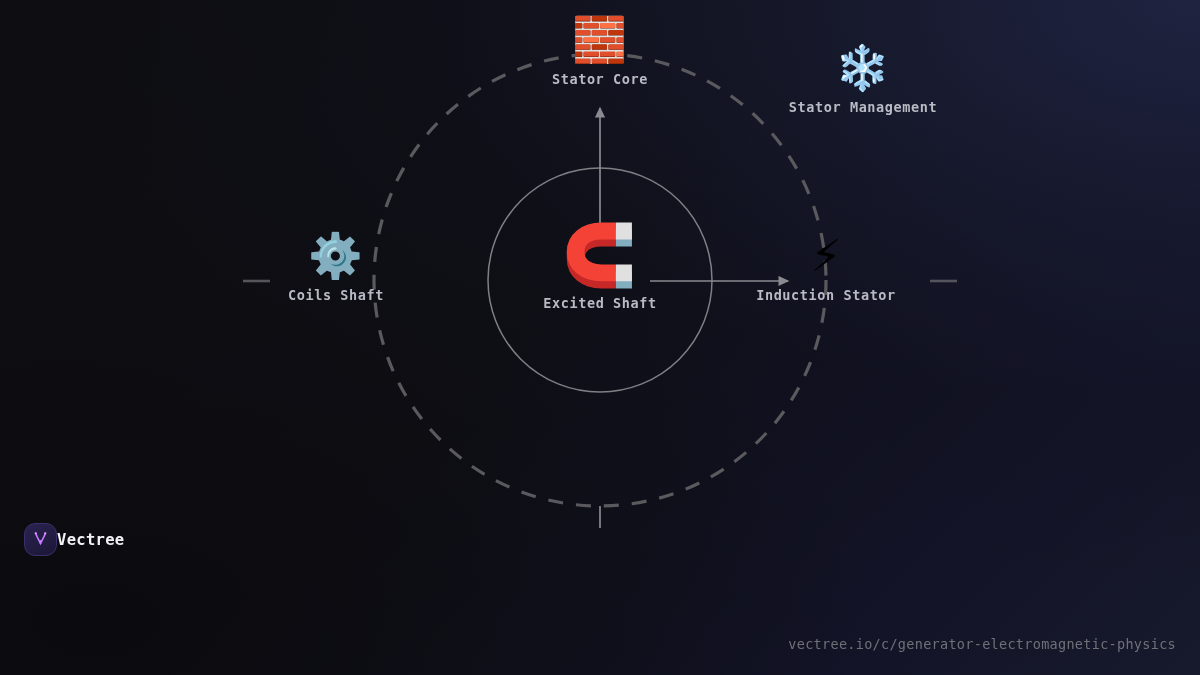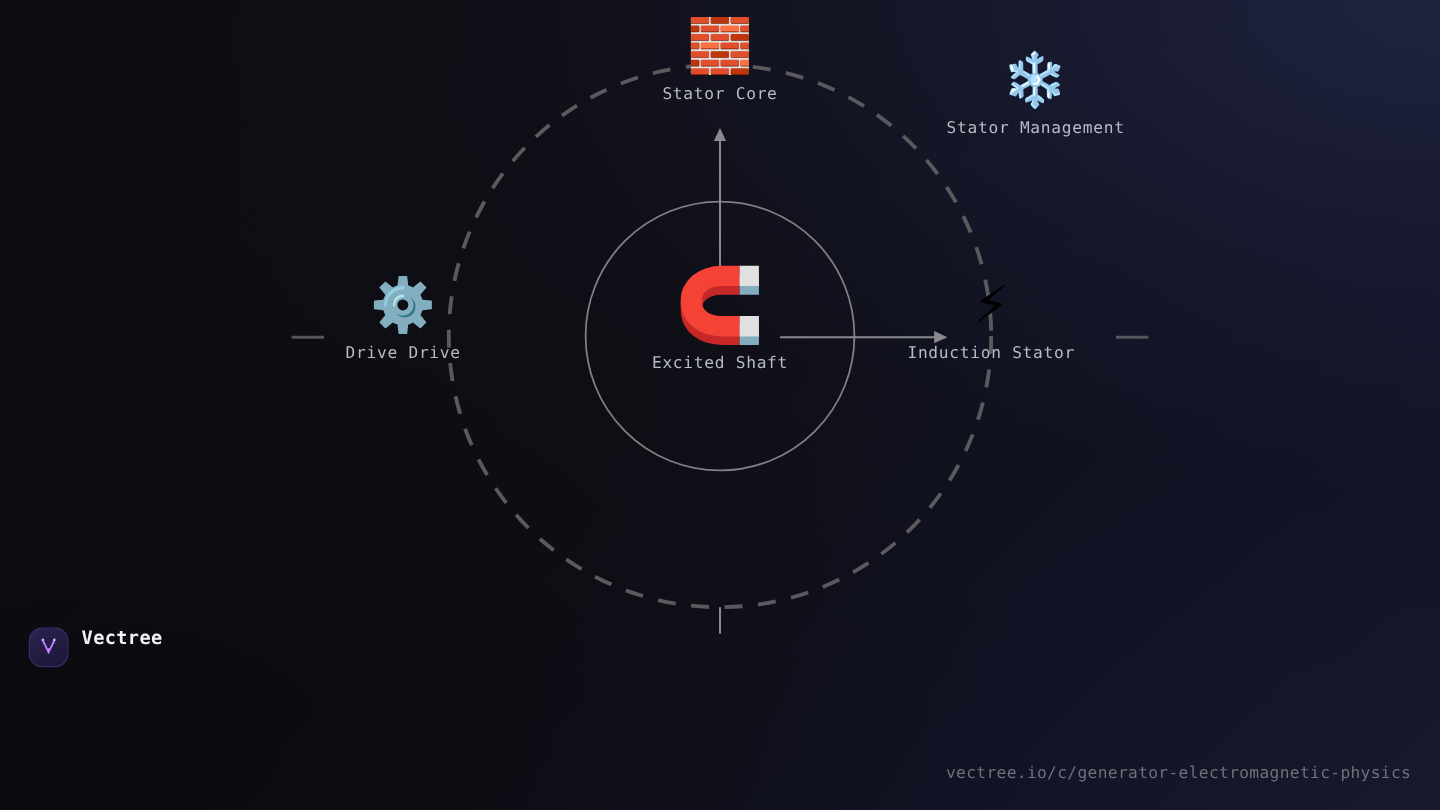--- a/index.html
+++ b/index.html
@@ -38,32 +38,33 @@
     text-align:center;
     user-select:none;
   }
   .node-label{
     margin-top:9px;
     font-size:13.5px;
     letter-spacing:.6px;
     color:#b9bbc4;
     white-space:nowrap;
     text-align:center;
+    font-weight:bold;
   }
   .node.center .node-icon{ font-size:60px; }
   .node.center .node-label{ margin-top:10px; }
   .node.sat .node-icon{ font-size:44px; }
 
   
   #footer{
     position:absolute; left:0; right:0; bottom:0; height:160px;
   }
   #brand{
     position:absolute; left:24px; top:8px;
-    display:flex; align-items:flex-start; gap:11px;
+    display:flex; align-items:center; 
   }
   #brand-logo{
     width:33px; height:33px; border-radius:11px;
     background:linear-gradient(150deg,#2a2250 0%,#221c42 55%,#1b1736 100%);
     border:1px solid #39306b;
     display:flex; align-items:center; justify-content:center;
     flex:0 0 auto;
   }
   #brand-name{
     font-size:15.5px; font-weight:bold; color:#f2f2f5; letter-spacing:.3px;
@@ -121,21 +122,21 @@
     <div class="node-label">Stator Core</div>
   </div>
 
   <div class="node sat" style="left:863px; top:80px;">
     <div class="node-icon">❄️</div>
     <div class="node-label">Stator Management</div>
   </div>
 
   <div class="node sat" style="left:336px; top:268px;">
     <div class="node-icon">⚙️</div>
-    <div class="node-label">Drive Drive</div>
+    <div class="node-label">Coils Shaft</div>
   </div>
 
   <div class="node sat" style="left:826px; top:268px;">
     <div class="node-icon">⚡</div>
     <div class="node-label">Induction Stator</div>
   </div>
 </div>
 
 <div id="footer">
 

